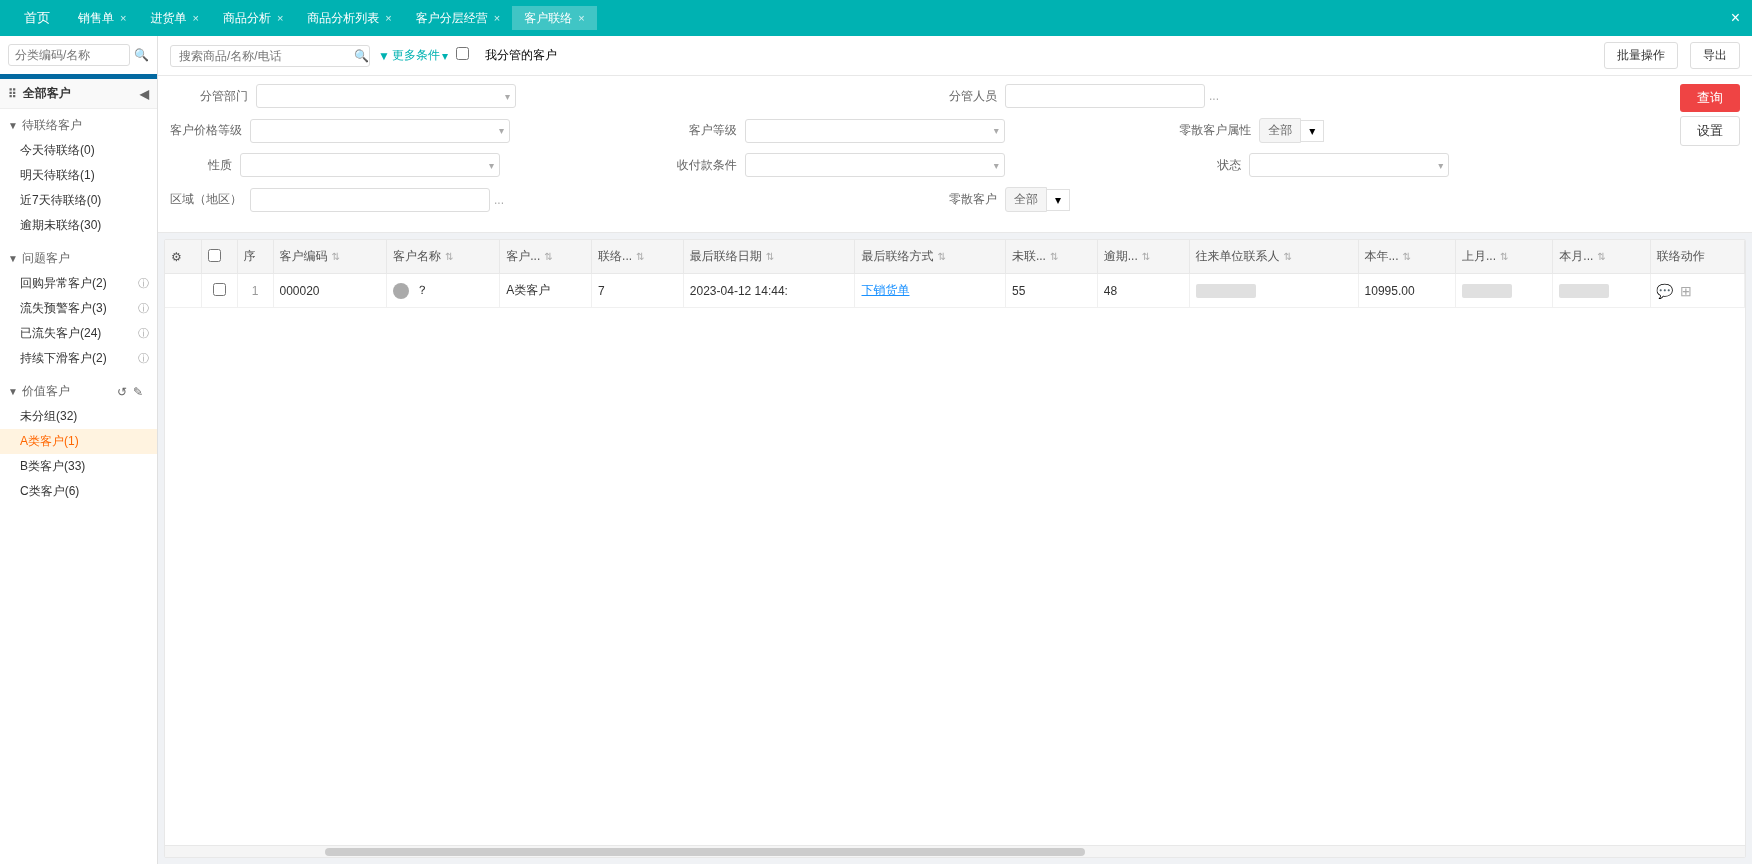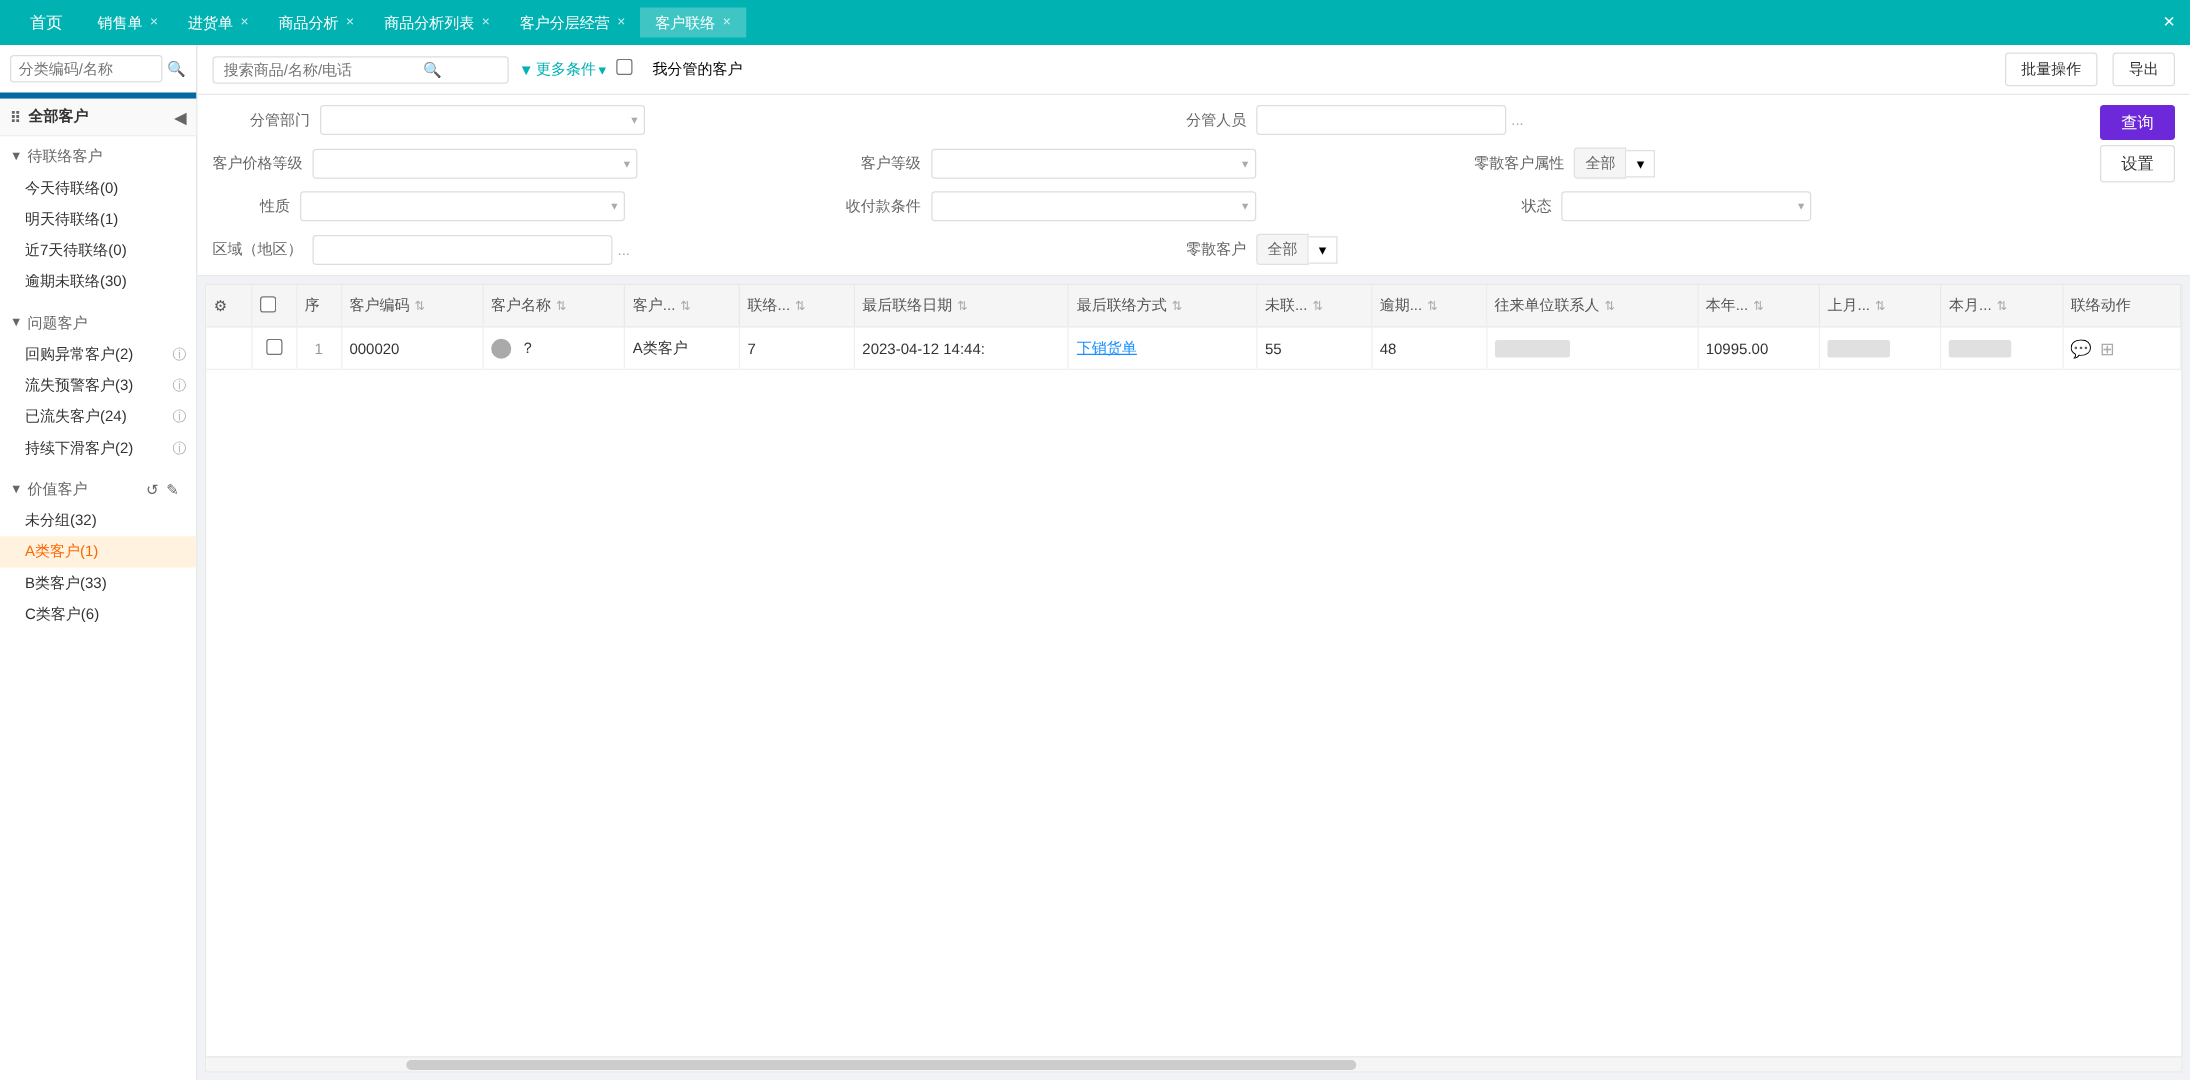--- a/index.html
+++ b/index.html
@@ -129,21 +129,22 @@
       align-items: center;
       border-bottom: 1px solid #e8e8e8;
       gap: 8px;
     }
     .filter-search {
       display: flex;
       align-items: center;
       border: 1px solid #ddd;
       border-radius: 3px;
       padding: 3px 8px;
-      width: 237px;
+      width: 200px;
+      gap: 20px;
     }
     .filter-search input {
       border: none;
       outline: none;
       font-size: 12px;
       color: #999;
       width: 160px;
     }
     .filter-more {
       display: flex;
@@ -188,21 +189,21 @@
       background: white;
       padding: 8px 12px;
       border-bottom: 1px solid #e8e8e8;
     }
     .filter-row {
       display: flex;
       align-items: center;
       margin-bottom: 6px;
       gap: 0;
     }
-    .filter-row:last-child { margin-bottom: 0; }
+    .filter-row:last-child { margin-bottom: 12px; }
     .filter-field {
       display: flex;
       align-items: center;
       flex: 1;
       min-width: 0;
     }
     .filter-label {
       color: #666;
       white-space: nowrap;
       min-width: 70px;
@@ -242,21 +243,21 @@
     }
     .filter-dots {
       padding: 4px;
       color: #aaa;
       cursor: pointer;
     }
     .filter-field-separator { width: 16px; }
 
     .btn-query {
       padding: 5px 16px;
-      background: #6d28d9;
+      background: #ef4444;
       color: white;
       border: none;
       border-radius: 3px;
       cursor: pointer;
       font-size: 13px;
     }
     .btn-setting {
       padding: 5px 16px;
       background: white;
       color: #333;

